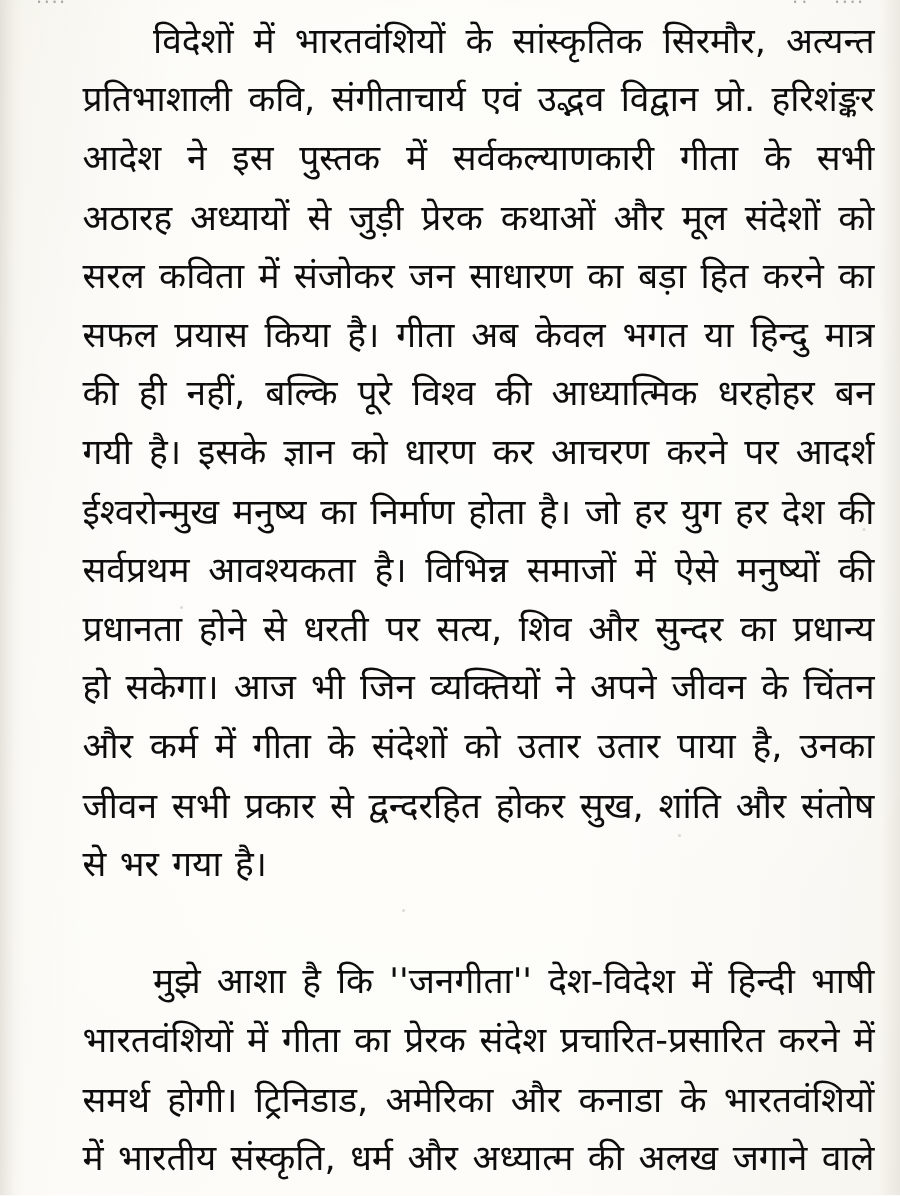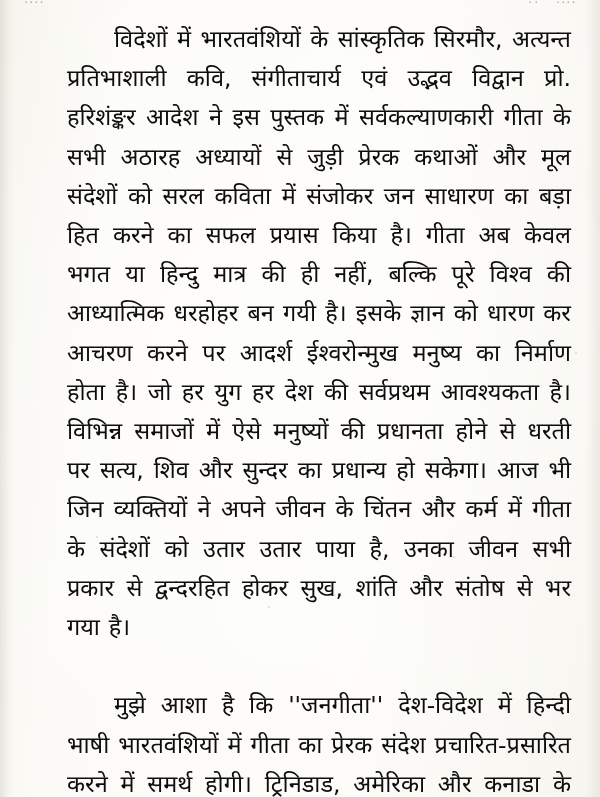--- a/index.html
+++ b/index.html
@@ -71,21 +71,21 @@
     font-family: "DejaVu Sans", "Liberation Sans", sans-serif;
     font-size: 23.5px;
     line-height: 39.2px;
     color: #0d0d0d;
     text-align: justify;
     text-justify: inter-word;
     word-spacing: 0.06em;
     -webkit-font-smoothing: antialiased;
   }
   .para {
-    margin: 12px;
+    margin: 0;
     text-indent: 2.0em;
     text-align: justify;
     text-align-last: left;
     hyphens: none;
   }
   .para + .para {
     margin-top: 39.2px;
   }
   
   .speck {

